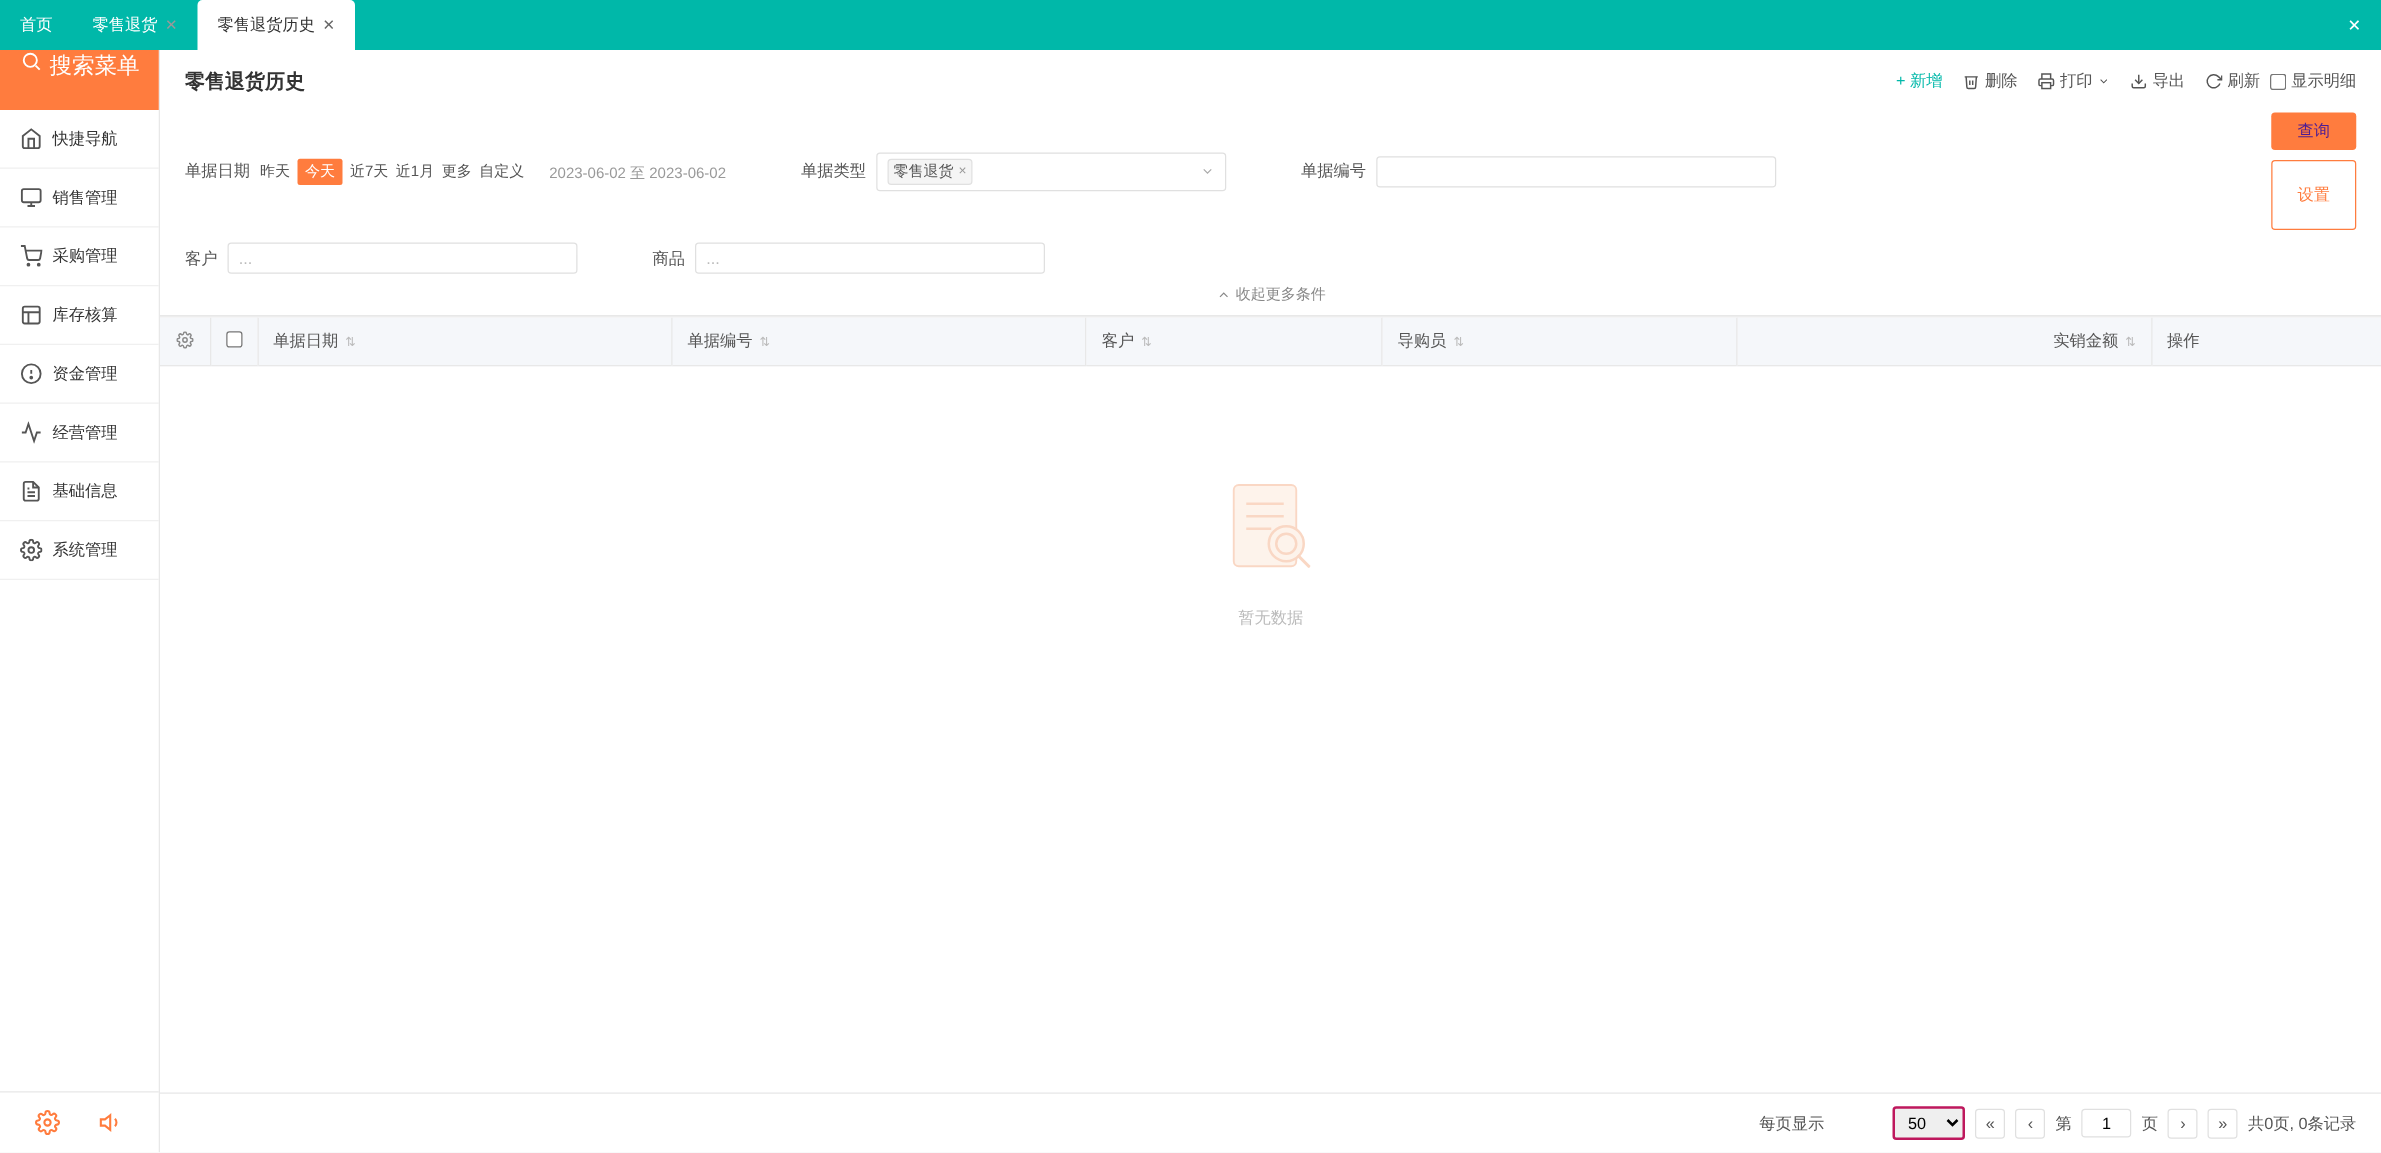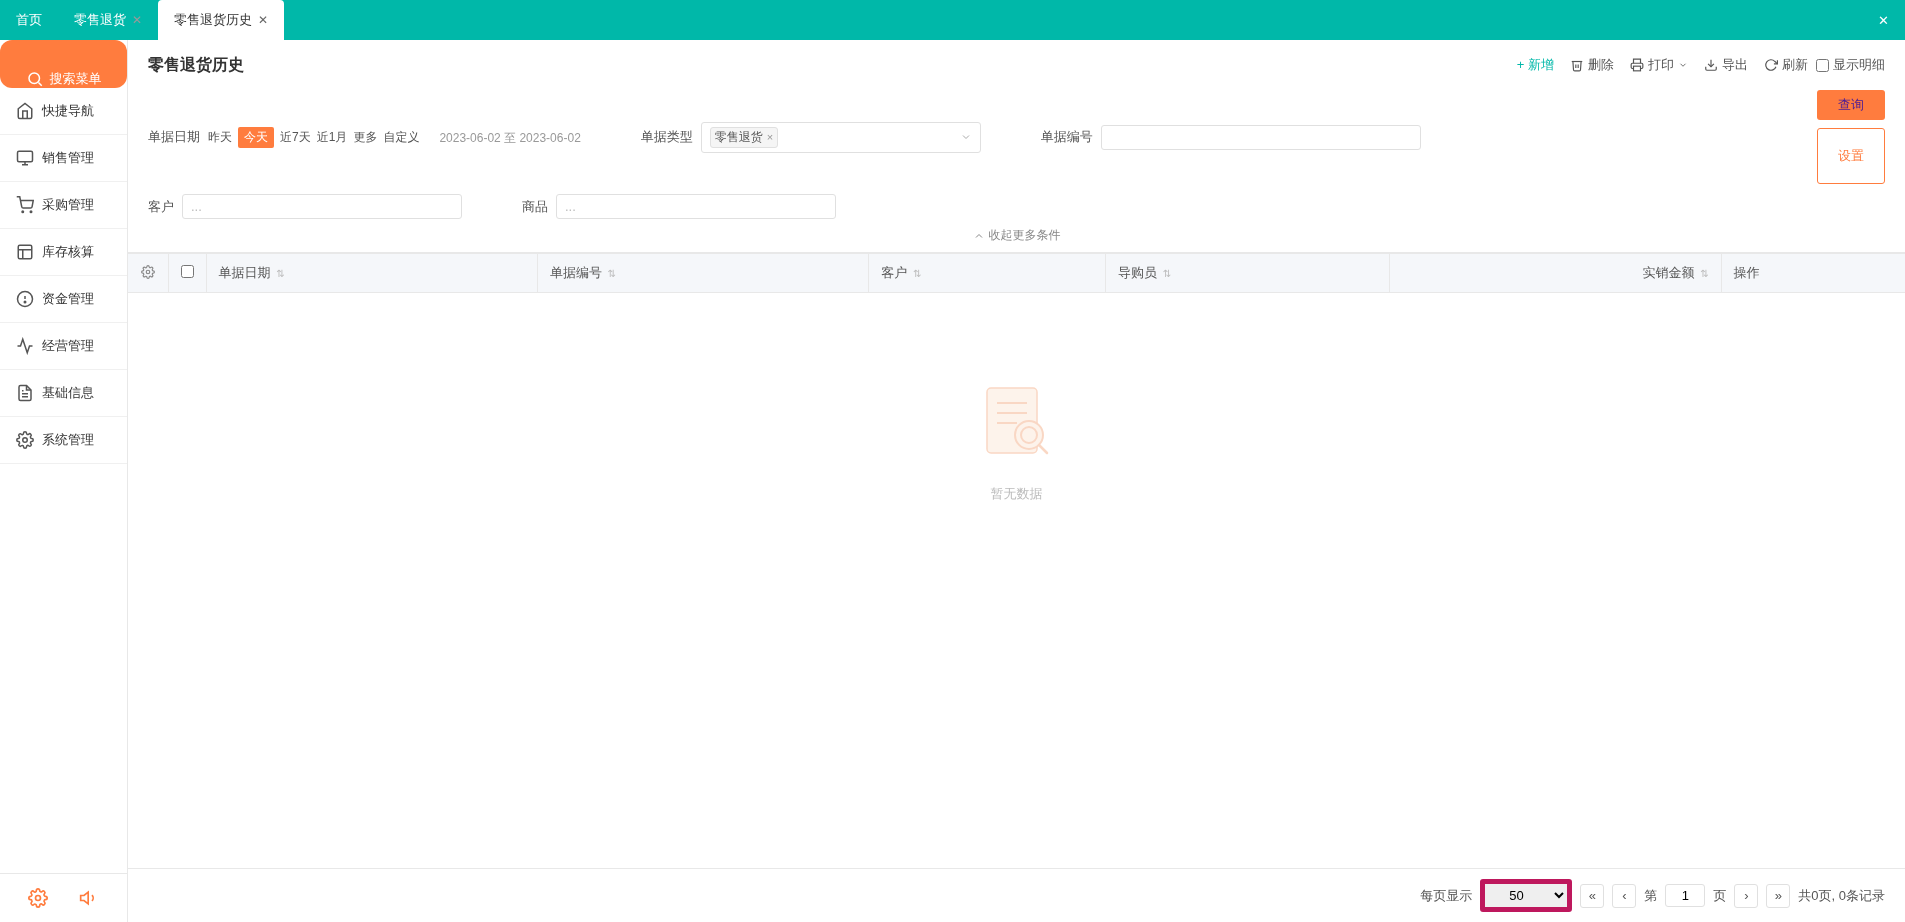--- a/index.html
+++ b/index.html
@@ -57,27 +57,26 @@
       background: #fff;
       border-right: 1px solid #e8e8e8;
       display: flex;
       flex-direction: column;
       flex-shrink: 0;
     }
     .sidebar-search {
       height: 48px;
       background: #ff7c3e;
       display: flex;
-      align-items: flex-end;
+      align-items: flex-start;
       justify-content: center;
       gap: 6px;
       color: #fff;
-      font-size: 13px;
-      cursor: pointer;
-      border-radius: 12px;
+      font-size: 18px;
+      cursor: pointer;
     }
     .sidebar-item {
       display: flex;
       align-items: center;
       gap: 8px;
       padding: 14px 16px;
       font-size: 13px;
       color: #333;
       cursor: pointer;
       border-bottom: 1px solid #f0f0f0;
@@ -310,25 +309,26 @@
       justify-content: flex-end;
       padding: 10px 20px;
       background: #fff;
       border-top: 1px solid #e8e8e8;
       font-size: 13px;
       color: #555;
       gap: 8px;
       flex-shrink: 0;
     }
     .pagination-select {
-      border: 5px solid #be185d;
-      border-radius: 3px;
-      padding: 3px 20px;
-      font-size: 13px;
-      cursor: pointer;
+      border: 2px solid #be185d;
+      border-radius: 3px;
+      padding: 3px 6px;
+      font-size: 13px;
+      cursor: pointer;
+      margin-left: 47px;
     }
     .pagination-btn {
       width: 24px; height: 24px;
       display: flex; align-items: center; justify-content: center;
       border: 1px solid #e0e0e0;
       border-radius: 3px;
       cursor: pointer;
       background: #fff;
       font-size: 13px;
       color: #555;

